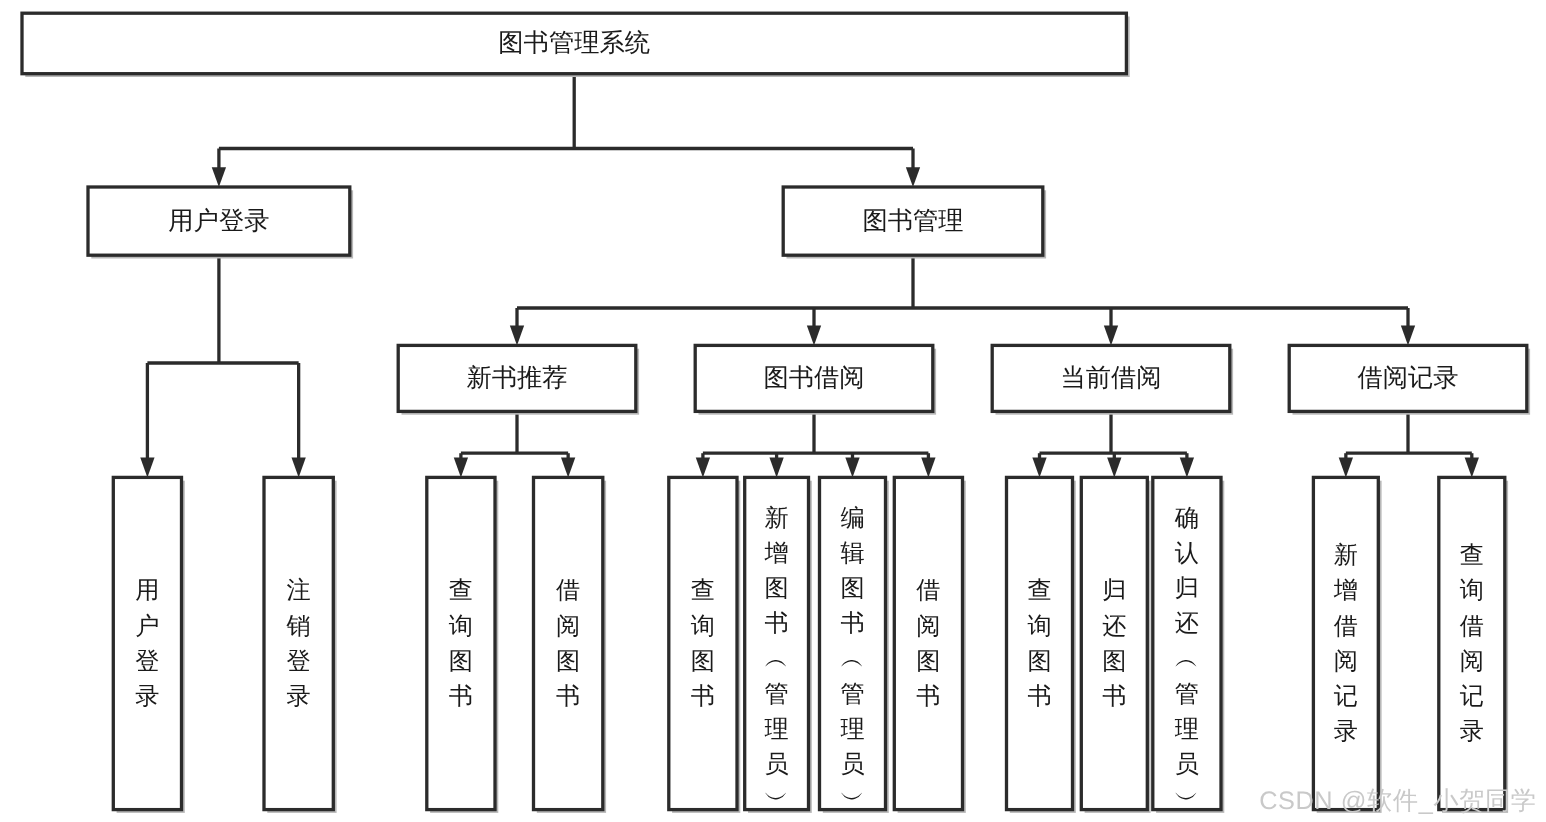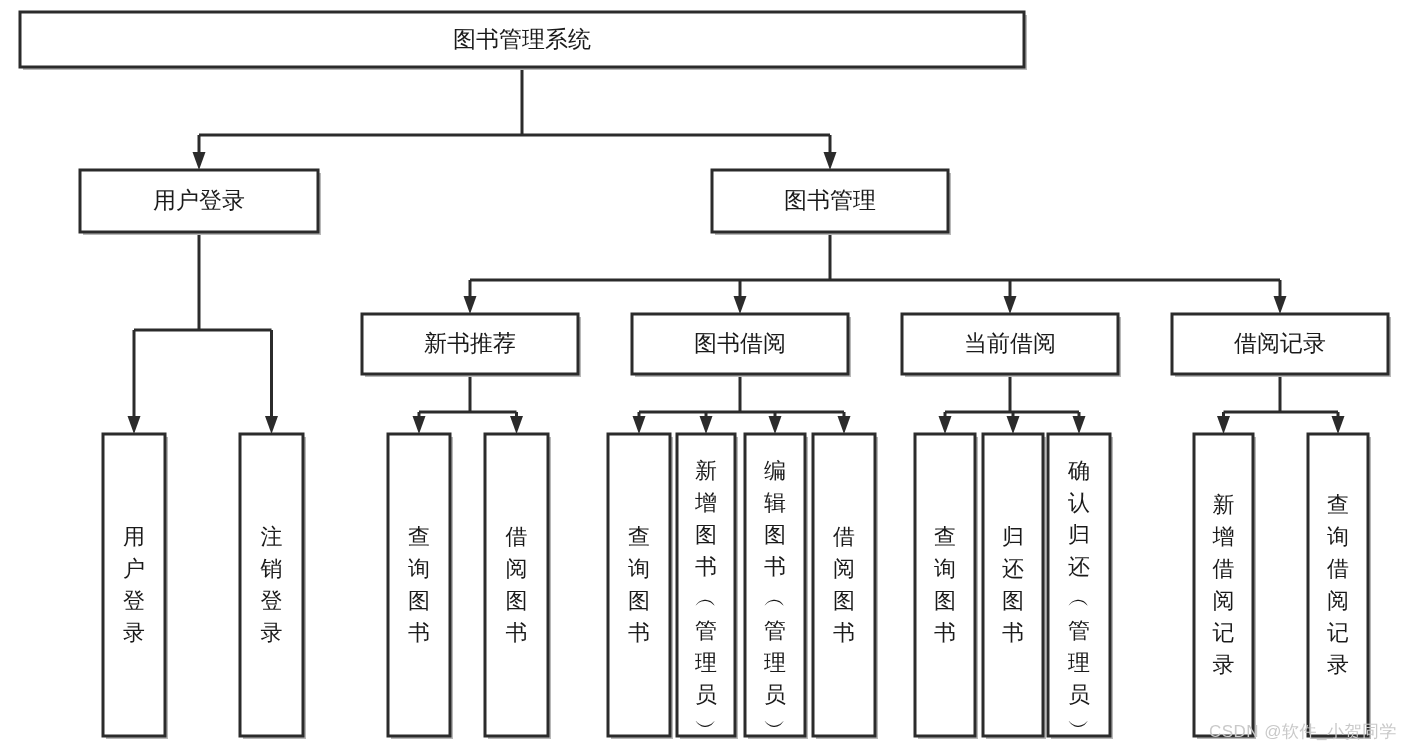--- a/index.html
+++ b/index.html
@@ -60,21 +60,21 @@
   }
   .label-v-char {
     font-size: 22px;
     text-anchor: middle;
   }
   .watermark {
     position: absolute;
     right: 8px;
     bottom: 4px;
     font-family: "Liberation Sans", "DejaVu Sans", sans-serif;
-    font-size: 17px;
+    font-size: 23px;
     color: #c9c9c9;
     white-space: nowrap;
     letter-spacing: 0.5px;
     user-select: none;
     margin-top: 32px;
   }
 </style>
 </head>
 <body>
 

